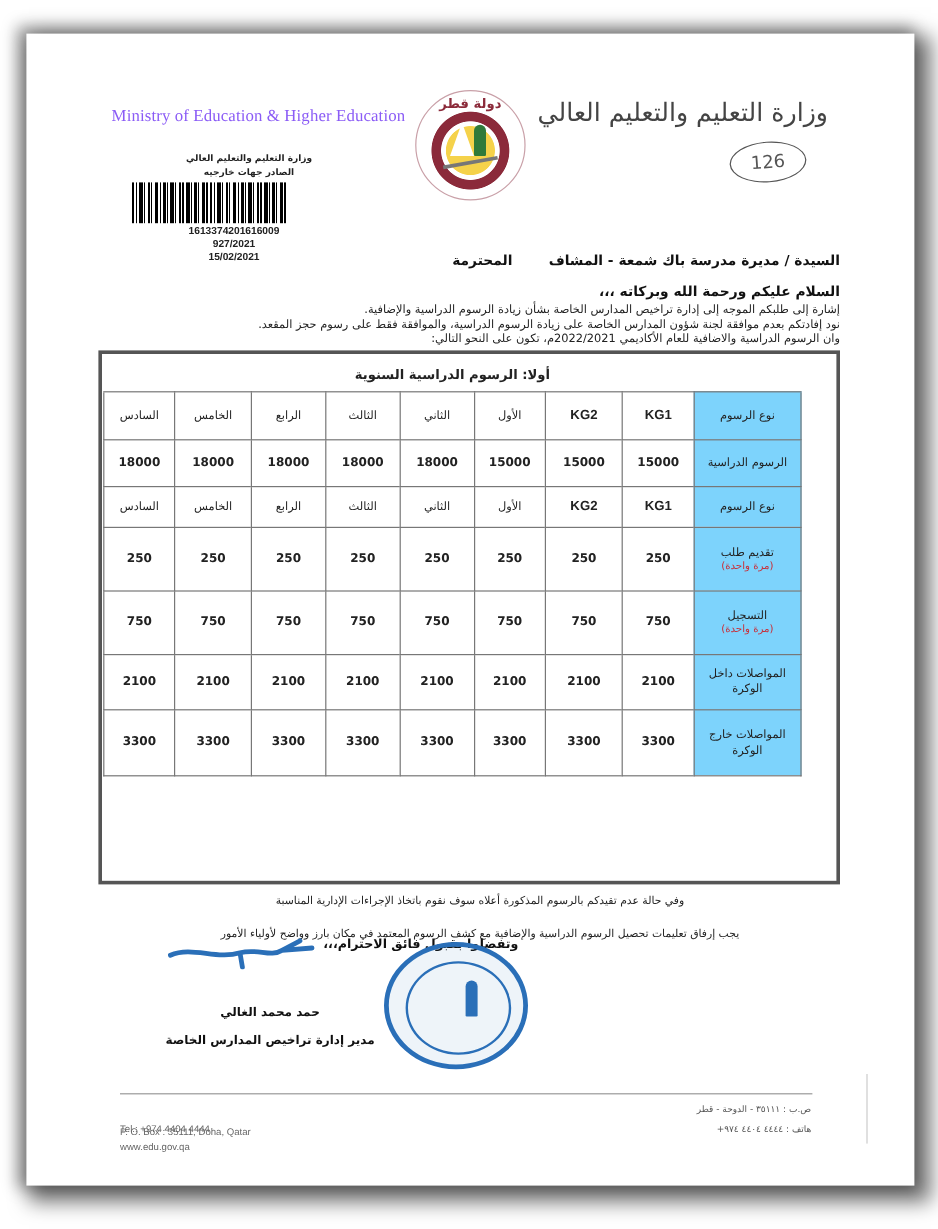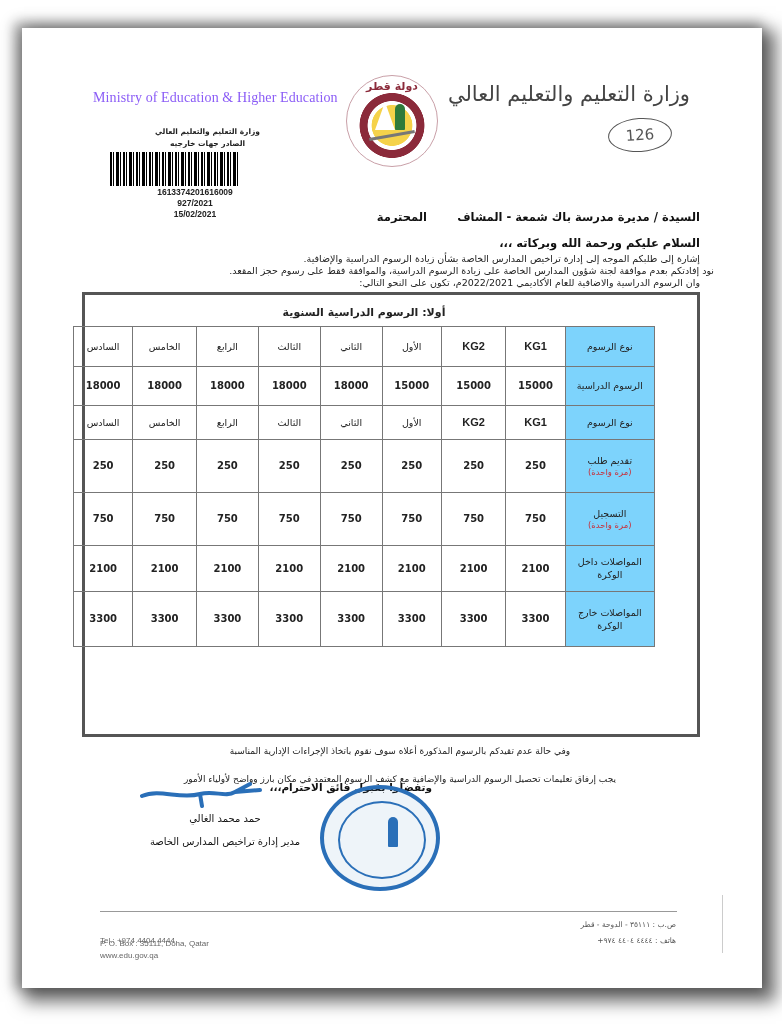--- a/index.html
+++ b/index.html
@@ -64,21 +64,21 @@
     border:1px solid #777; text-align:center; vertical-align:middle;
     font-size:10px; font-weight:bold; color:#222; padding:0;
   }
   table.fees td.lbl { background:#7dd3fc; font-weight:normal; font-size:9.5px; line-height:13px; }
   table.fees td.head { font-weight:normal; font-size:9.5px; }
   table.fees td.kg { font-weight:bold; font-size:11px; font-family:"Liberation Sans", sans-serif; }
   table.fees td.section { font-weight:bold; font-size:11px; border-left:none; border-right:none; }
   .red { color:#c8303a; font-size:8.5px; line-height:10px; display:block; }
   .note { direction:rtl; text-align:center; font-size:9px; color:#222; }
   .closing { direction:rtl; font-weight:bold; font-size:10.5px; }
-  .sig-name { direction:rtl; font-weight:normal; font-size:10px; text-align:center; }
+  .sig-name { direction:rtl; font-weight:bold; font-size:10px; text-align:center;margin-top:26px; }
   .signature {
     left:140px; top:778px; width:125px; height:30px;
   }
   .seal {
     left:320px; top:785px; width:120px; height:106px; border-radius:50%;
     border:4px solid #2a6fb8; box-sizing:border-box; background:rgba(42,111,184,0.08);
   }
   .seal .inner { position:absolute; left:14px; top:12px; width:84px; height:74px; border-radius:50%; border:2px solid #2a6fb8; }
   .seal .palm2 { position:absolute; left:64px; top:28px; width:10px; height:30px; background:#2a6fb8; border-radius:5px 5px 1px 1px; }
   .footer-rule { left:100px; top:911px; width:577px; height:1px; background:#999; }
@@ -110,26 +110,26 @@
 <div class="abs barcode"></div>
 <div class="abs barcode-text" style="top:187px;">1613374201616009</div>
 <div class="abs barcode-text" style="top:198px;">927/2021</div>
 <div class="abs barcode-text" style="top:209px;">15/02/2021</div>
 
 <div class="abs addr-line" style="right:82px; top:210px;">السيدة / مديرة مدرسة باك شمعة - المشاف</div>
 <div class="abs addr-line" style="right:355px; top:210px;">المحترمة</div>
 <div class="abs addr-line" style="right:82px; top:236px;">السلام عليكم ورحمة الله وبركاته ،،،</div>
 
 <div class="abs para" style="right:82px; top:253px; width:520px;">إشارة إلى طلبكم الموجه إلى إدارة تراخيص المدارس الخاصة بشأن زيادة الرسوم الدراسية والإضافية.</div>
-<div class="abs para" style="right:68px; top:265px; width:520px;">نود إفادتكم بعدم موافقة لجنة شؤون المدارس الخاصة على زيادة الرسوم الدراسية، والموافقة فقط على رسوم حجز المقعد.</div>
+<div class="abs para" style="right:82px; top:265px; width:520px;">نود إفادتكم بعدم موافقة لجنة شؤون المدارس الخاصة على زيادة الرسوم الدراسية، والموافقة فقط على رسوم حجز المقعد.</div>
 <div class="abs para" style="right:82px; top:277px; width:520px;">وان الرسوم الدراسية والاضافية للعام الأكاديمي 2022/2021م، تكون على النحو التالي:</div>
 
 <div class="abs box-outer"></div>
 
-<table class="fees" style="left:73px; top:300px; width:582px;">
+<table class="fees" style="left:86px; top:300px; width:582px;">
   <colgroup>
     <col style="width:95px">
       <col style="width:62px">
       <col style="width:68px">
       <col style="width:62px">
       <col style="width:65px">
       <col style="width:65px">
       <col style="width:65px">
       <col style="width:67px">
       <col style="width:62px">

